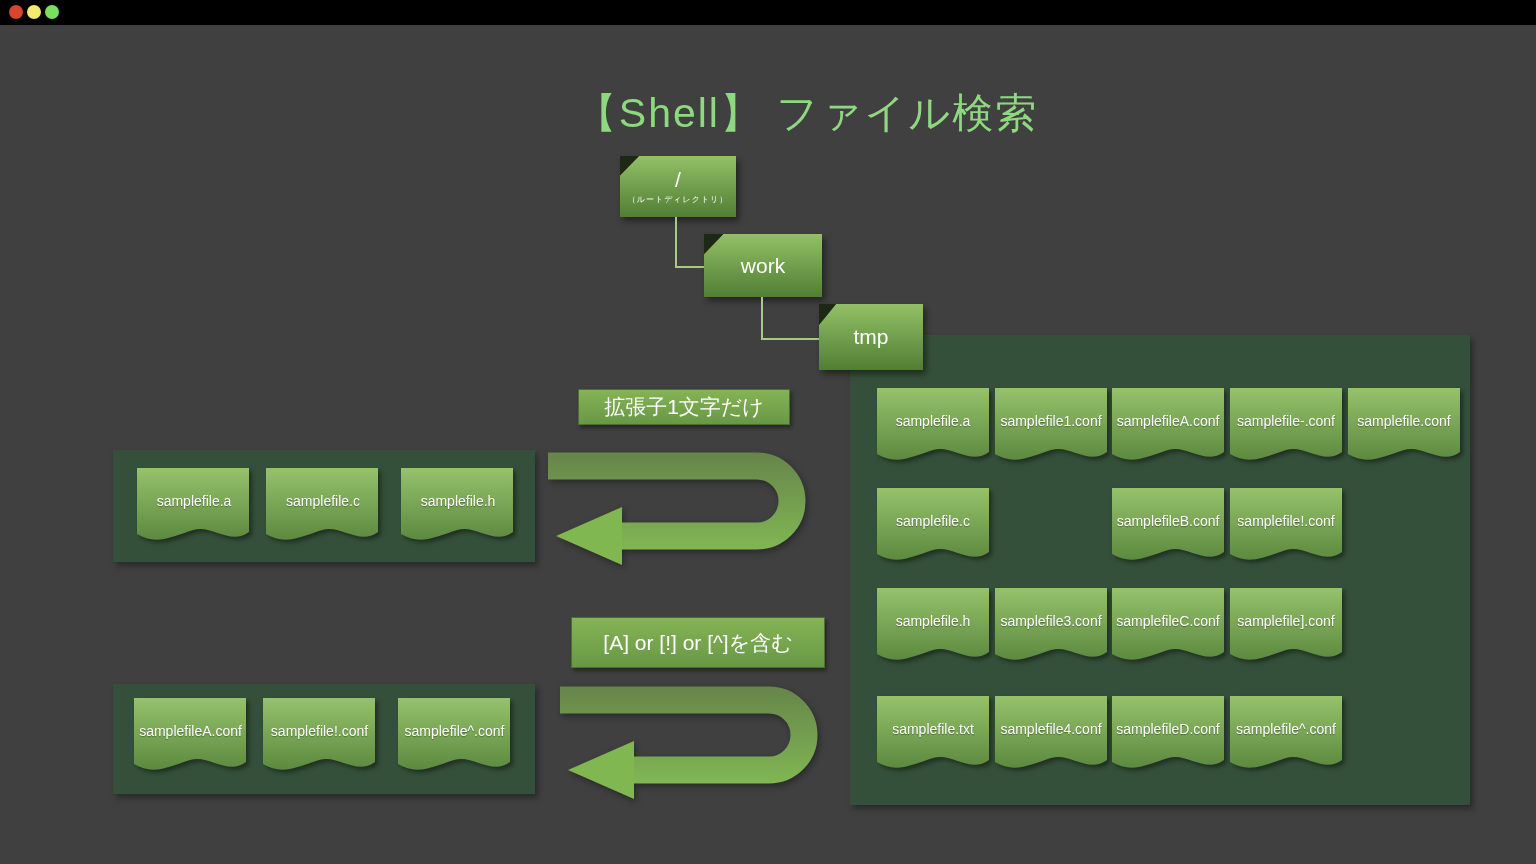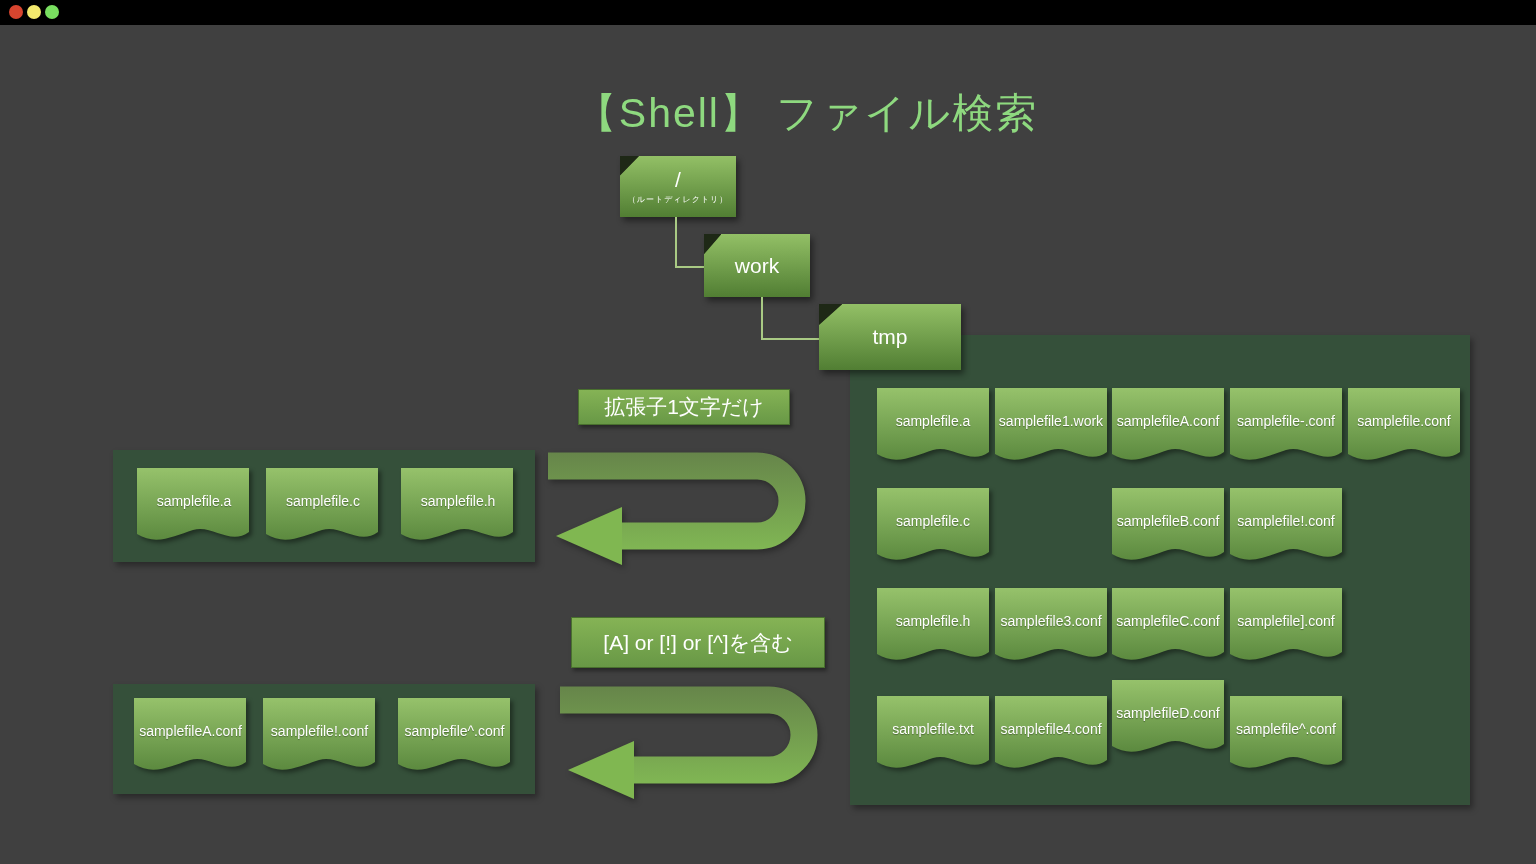--- a/index.html
+++ b/index.html
@@ -71,44 +71,44 @@
     <div class="folder-body">
       <span class="folder-label">/</span>
       <span class="folder-sublabel">（ルートディレクトリ）</span>
     </div>
     <div class="folder-flap"></div>
   </div>
 
   <div class="conn" style="left:675px; top:217px; width:2px;  height:51px;"></div>
   <div class="conn" style="left:675px; top:266px; width:30px; height:2px;"></div>
 
-  <div class="folder" style="left:704px; top:234px; width:106px; height:63px;text-decoration:underline;">
+  <div class="folder" style="left:704px; top:234px; width:118px; height:63px;text-decoration:underline;">
     <div class="folder-body">
       <span class="folder-label">work</span>
     </div>
     <div class="folder-flap"></div>
   </div>
 
   <div class="conn" style="left:761px; top:297px; width:2px;  height:43px;"></div>
   <div class="conn" style="left:761px; top:338px; width:59px; height:2px;"></div>
 
   <div class="panel" style="left:850px; top:335px; width:620px; height:470px;"></div>
 
-  <div class="folder" style="left:819px; top:304px; width:142px; height:66px;">
+  <div class="folder" style="left:819px; top:304px; width:104px; height:66px;">
     <div class="folder-body">
       <span class="folder-label">tmp</span>
     </div>
     <div class="folder-flap"></div>
   </div>
 
   <div class="file" style="left:877px;  top:388px;">
       <div class="file-body">samplefile.a</div>
     </div>
   <div class="file" style="left:995px;  top:388px;">
-      <div class="file-body">samplefile1.work</div>
+      <div class="file-body">samplefile1.conf</div>
     </div>
   <div class="file" style="left:1112px; top:388px;">
       <div class="file-body">samplefileA.conf</div>
     </div>
   <div class="file" style="left:1230px; top:388px;text-align:center;">
       <div class="file-body">samplefile-.conf</div>
     </div>
   <div class="file" style="left:1348px; top:388px;">
       <div class="file-body">samplefile.conf</div>
     </div>
@@ -135,21 +135,21 @@
   <div class="file" style="left:1230px; top:588px;">
       <div class="file-body">samplefile].conf</div>
     </div>
 
   <div class="file" style="left:877px;  top:696px;">
       <div class="file-body">samplefile.txt</div>
     </div>
   <div class="file" style="left:995px;  top:696px;">
       <div class="file-body">samplefile4.conf</div>
     </div>
-  <div class="file" style="left:1112px; top:680px;">
+  <div class="file" style="left:1112px; top:696px;">
       <div class="file-body">samplefileD.conf</div>
     </div>
   <div class="file" style="left:1230px; top:696px;">
       <div class="file-body">samplefile^.conf</div>
     </div>
 
   <div class="callout" style="left:578px; top:389px; width:212px; height:36px;">拡張子1文字だけ</div>
 
   <svg class="uturn" style="left:546px; top:446px;" width="282" height="120" viewBox="0 0 282 120">
     <defs>

